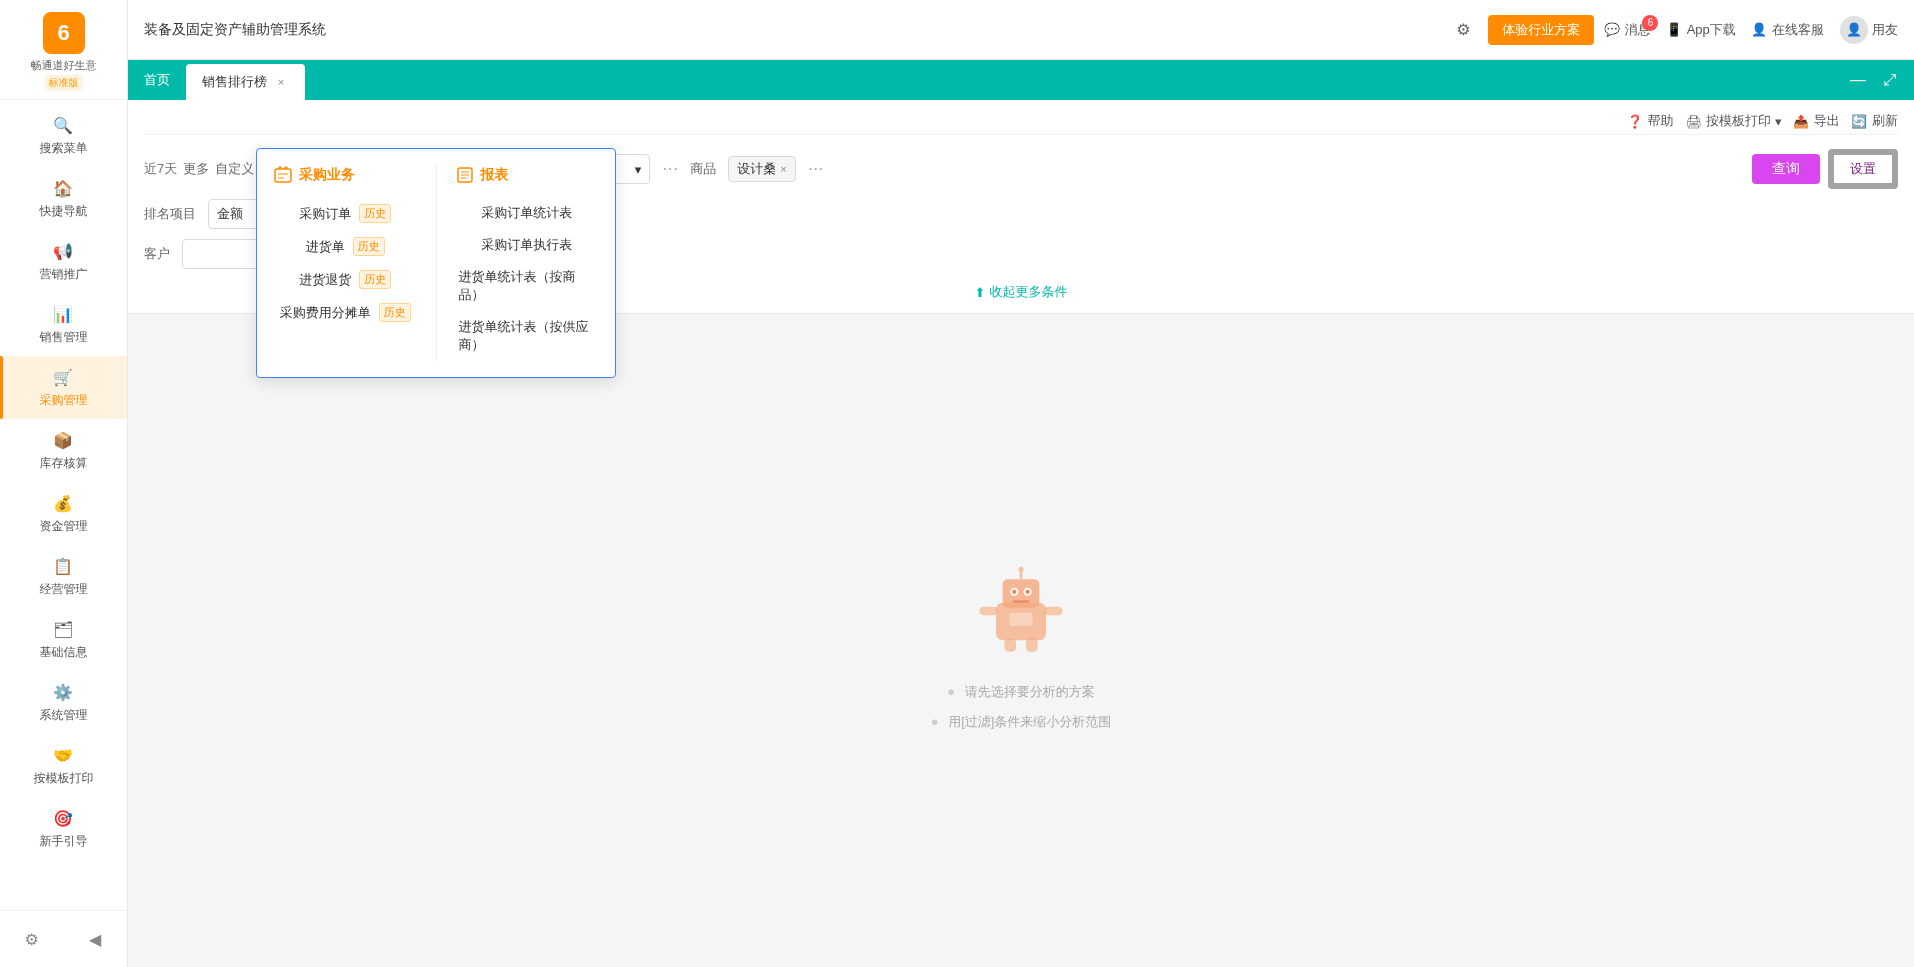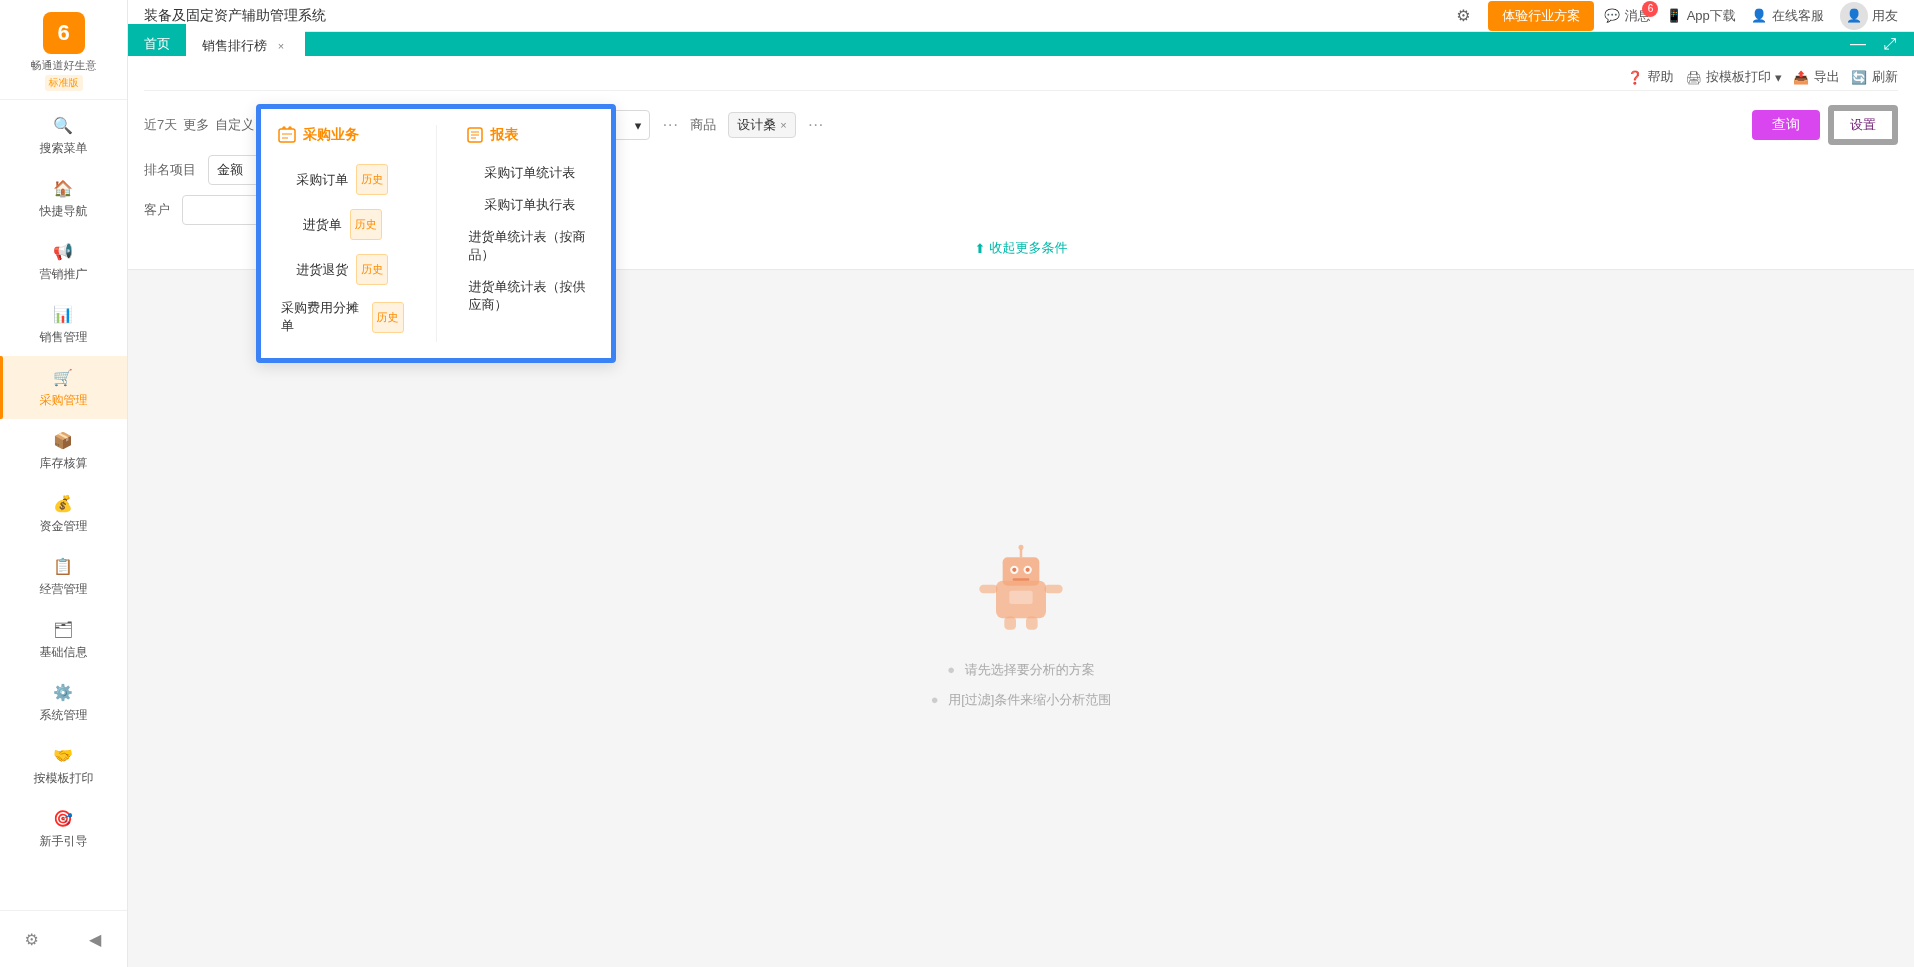--- a/index.html
+++ b/index.html
@@ -100,21 +100,21 @@
     .main {
       flex: 1;
       display: flex;
       flex-direction: column;
       height: 100%;
       overflow: hidden;
     }
 
     
     .top-header {
-      height: 32px;
+      height: 60px;
       background: #fff;
       border-bottom: 1px solid #e8e8e8;
       display: flex;
       align-items: center;
       padding: 0 16px;
       gap: 10px;
     }
     .system-title {
       color: #333;
       font-size: 14px;
@@ -162,21 +162,21 @@
       width: 28px; height: 28px;
       background: #e0e0e0;
       border-radius: 50%;
       display: flex; align-items: center; justify-content: center;
       font-size: 13px;
       color: #888;
     }
 
     
     .tab-bar {
-      height: 24px;
+      height: 40px;
       background: #00b9a9;
       display: flex;
       align-items: center;
       padding: 0 0;
     }
     .tab-item {
       height: 40px;
       padding: 0 16px;
       display: flex; align-items: center; gap: 6px;
       font-size: 13px;
@@ -343,28 +343,28 @@
       position: absolute;
       top: 0; left: 0; right: 0; bottom: 0;
       z-index: 200;
       pointer-events: none;
     }
     .dropdown-menu {
       position: absolute;
       left: 128px;
       top: 48px;
       background: #fff;
-      border: 5px solid #3b82f6;
+      border: 1px solid #3b82f6;
       border-radius: 4px;
       box-shadow: 0 4px 16px rgba(0,0,0,0.12);
       width: 360px;
       padding: 16px;
       pointer-events: all;
       display: flex;
-      gap: 24px;
+      gap: 14px;
     }
     .menu-section {
       flex: 1;
     }
     .menu-section-title {
       display: flex; align-items: center; gap: 6px;
       font-size: 14px;
       font-weight: bold;
       color: #ff8c00;
       margin-bottom: 12px;
@@ -382,21 +382,21 @@
       cursor: pointer;
       border-radius: 3px;
       justify-content: center;
     }
     .history-tag {
       background: #fff3e0;
       color: #ff8c00;
       border: 1px solid #ffd591;
       border-radius: 3px;
       font-size: 11px;
-      padding: 7px 4px;
+      padding: 1px 4px;
       white-space: nowrap;
     }
     .menu-separator {
       width: 1px;
       background: #f0f0f0;
       margin: 0 4px;
     }
 
     
     .robot-svg { width: 100px; height: 100px; }

